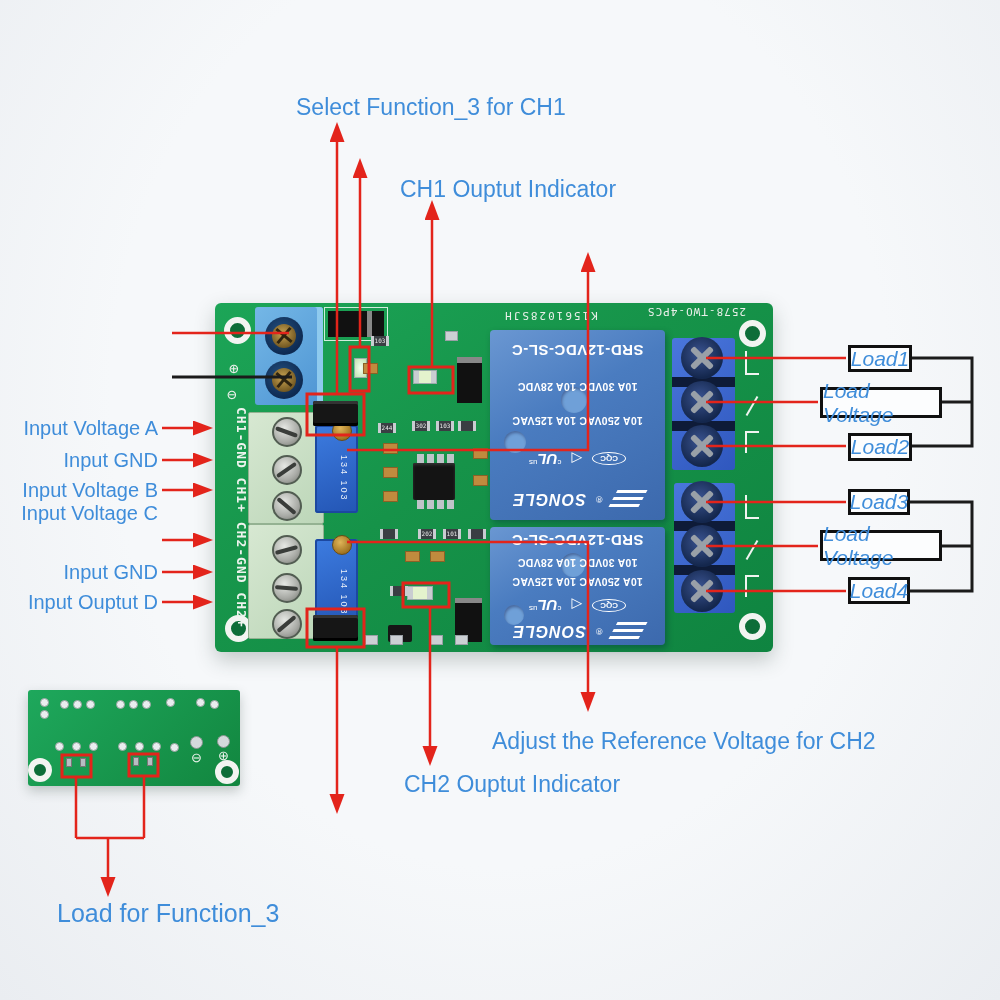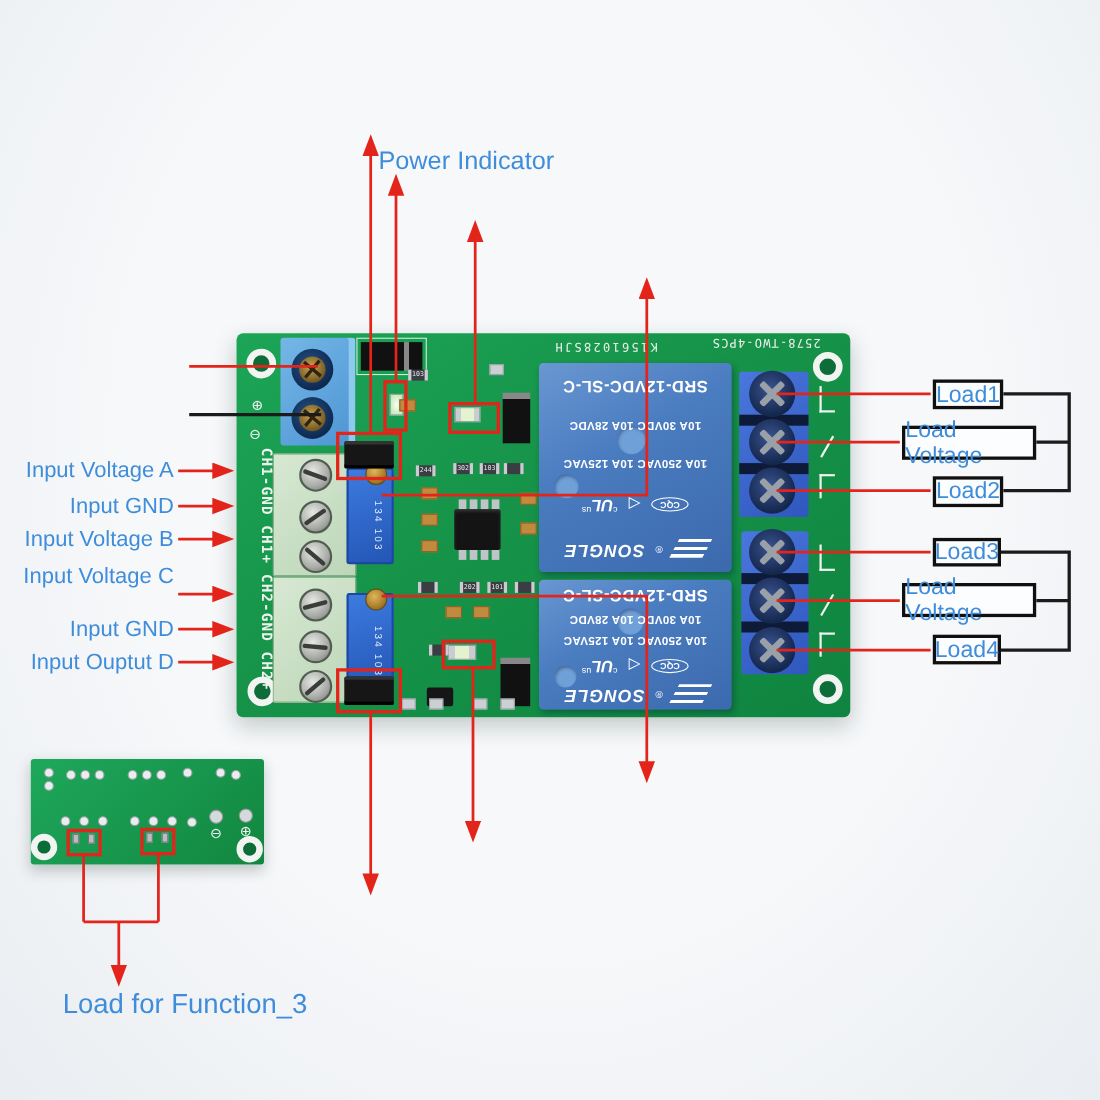--- a/index.html
+++ b/index.html
@@ -2,21 +2,21 @@
 <html><head>
 <meta charset="utf-8">
 <style>
   html,body{margin:0;padding:0;}
   #stage{position:relative;width:1000px;height:1000px;overflow:hidden;
     background:radial-gradient(ellipse at 50% 40%, #f6f8fa 55%, #eaedf1 100%);
     font-family:"Liberation Sans", sans-serif;}
   .txt{position:absolute;color:#3f8dda;font-size:23px;line-height:1.25;white-space:nowrap;z-index:6;}
   .in-label{position:absolute;left:8px;width:150px;text-align:right;color:#3f8dda;font-size:20px;line-height:26px;white-space:nowrap;z-index:6;}
   .box{position:absolute;border:3px solid #101010;background:#fcfdfe;display:flex;align-items:center;justify-content:center;color:#3f8dda;z-index:6;box-sizing:border-box;}
-  .load{font-size:21px;}
+  .load{font-size:21px;font-style:italic;}
   .iwv{font-size:24px;line-height:32px;padding:2px 6px;display:block;text-align:left;}
   svg.lines{position:absolute;left:0;top:0;z-index:5;}
   
   #pcb{position:absolute;left:215px;top:303px;width:558px;height:349px;border-radius:6px;
     background:linear-gradient(145deg,#1ca557 0%,#169349 45%,#0f8440 100%);
     box-shadow:0 8px 20px rgba(40,60,50,.25);z-index:1;}
   .hole{position:absolute;width:27px;height:27px;border-radius:50%;border:6px solid #f2f4f1;background:#0d6d38;box-sizing:border-box;}
   .silk{position:absolute;color:#e9efe9;font-family:"DejaVu Sans Mono",monospace;}
   .r180{transform:rotate(180deg);}
   .vsilk{position:absolute;transform:rotate(90deg);transform-origin:0 0;color:#eef3ee;font-size:13px;font-weight:bold;letter-spacing:1px;white-space:nowrap;font-family:"DejaVu Sans Mono",monospace;}
@@ -331,28 +331,31 @@
 
     <g fill="none" stroke="#1b1b1b" stroke-width="3">
       <path d="M172,377 L292,377"></path>
       <path d="M912,358 L972,358 L972,446 L912,446"></path>
       <path d="M942,402 L972,402"></path>
       <path d="M910,502 L972,502 L972,591 L910,591"></path>
       <path d="M942,546 L972,546"></path>
     </g>
   </svg>
 
-  <div class="txt" style="left:344px;top:132px;">Power Indicator</div>
+  <div class="txt" style="left:296px;top:93px;">Select Function_3 for CH1</div>
+  <div class="txt" style="left:400px;top:175px;">CH1 Ouptut Indicator</div>
+  <div class="txt" style="left:492px;top:727px;">Adjust the Reference Voltage for CH2</div>
+  <div class="txt" style="left:404px;top:770px;">CH2 Ouptut Indicator</div>
   <div class="txt" style="left:57px;top:898px;font-size:25px;">Load for Function_3</div>
 
 
   <div class="in-label" style="top:415px;">Input Voltage A</div>
   <div class="in-label" style="top:447px;">Input GND</div>
   <div class="in-label" style="top:477px;">Input Voltage B</div>
-  <div class="in-label" style="top:511px;">Input Voltage C</div>
+  <div class="in-label" style="top:500px;">Input Voltage C</div>
   <div class="in-label" style="top:559px;">Input GND</div>
   <div class="in-label" style="top:589px;">Input Ouptut D</div>
 
   <div class="box load" style="left:848px;top:345px;width:64px;height:27px;">Load1</div>
   <div class="box load" style="left:820px;top:387px;width:122px;height:31px;">Load Voltage</div>
   <div class="box load" style="left:848px;top:433px;width:64px;height:28px;">Load2</div>
   <div class="box load" style="left:848px;top:489px;width:62px;height:26px;">Load3</div>
   <div class="box load" style="left:820px;top:530px;width:122px;height:31px;">Load Voltage</div>
   <div class="box load" style="left:848px;top:577px;width:62px;height:27px;">Load4</div>
 

